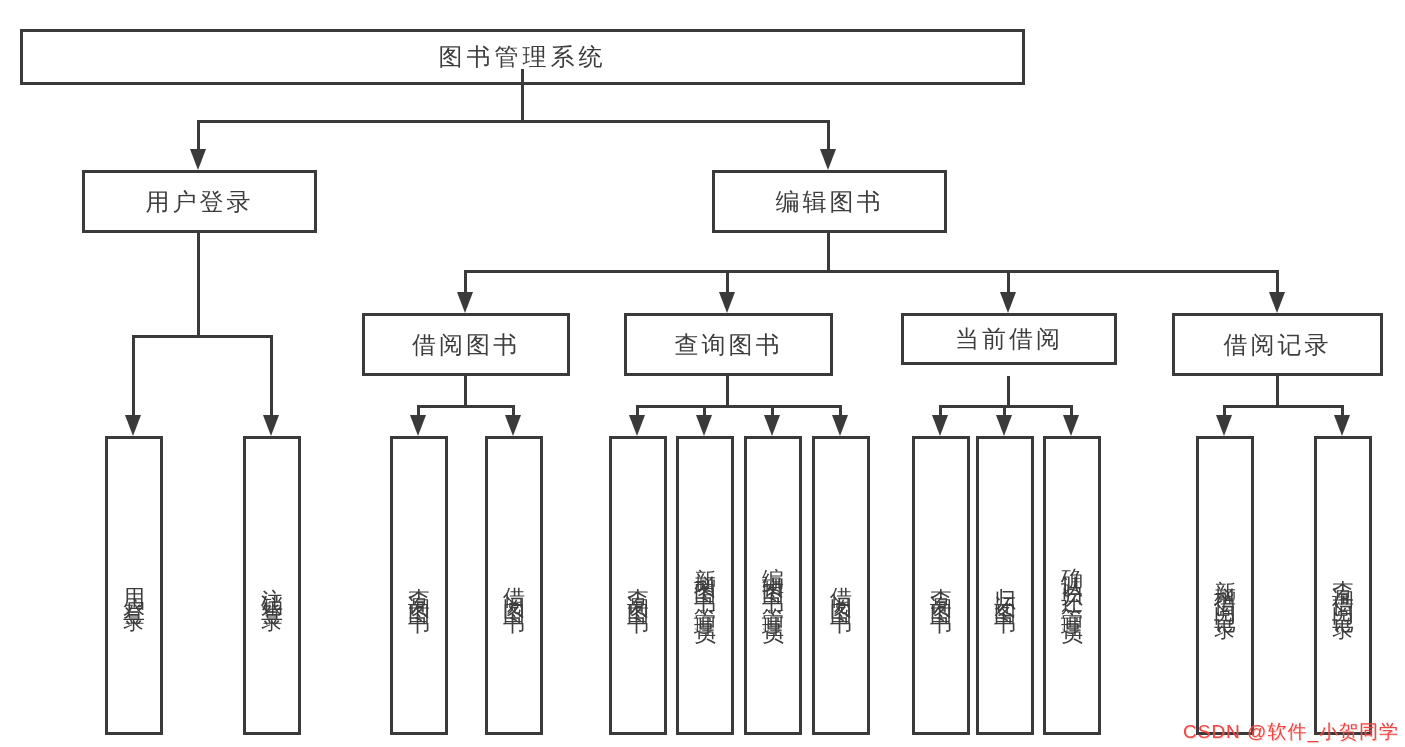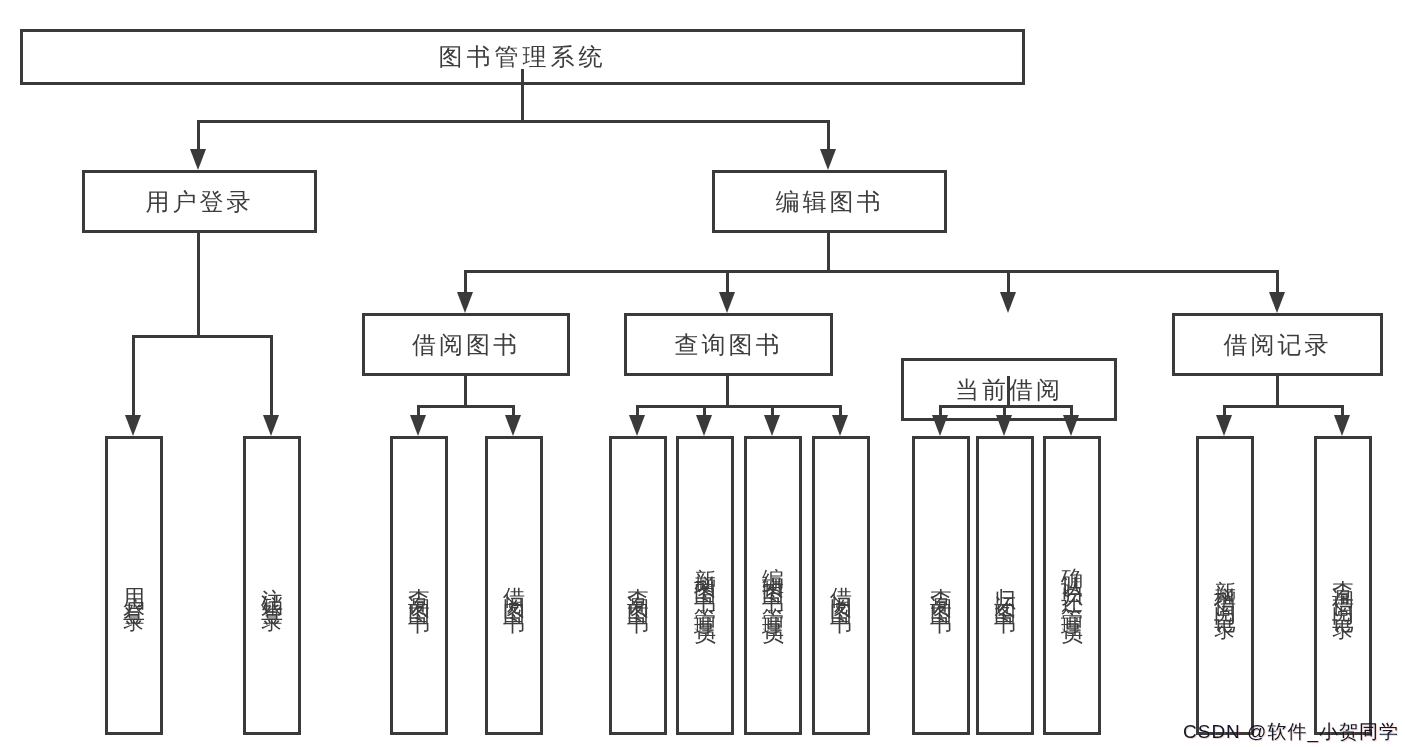--- a/index.html
+++ b/index.html
@@ -21,21 +21,21 @@
   .vl,.hl{position:absolute;background:#3a3a3a;}
   .vl{width:3px;}
   .hl{height:3px;}
   .ar{
     position:absolute;width:0;height:0;
     border-left:8px solid transparent;border-right:8px solid transparent;
     border-top:21px solid #3a3a3a;
   }
   .watermark{
     position:absolute;left:1183px;top:719px;font-size:19px;letter-spacing:1px;
-    color:#0f172a;white-space:nowrap;text-shadow:1px 1px 0 rgba(225,120,100,.30);
+    color:#ef4444;white-space:nowrap;text-shadow:1px 1px 0 rgba(225,120,100,.30);
   }
 </style>
 </head>
 <body>
 
 <div class="canvas">
 
   <div class="box title" style="left:20px;top:29px;width:1005px;height:56px;">
     <span class="hlabel">图书管理系统</span>
   </div>
@@ -46,21 +46,21 @@
   <div class="box" style="left:712px;top:170px;width:235px;height:63px;">
     <span class="hlabel">编辑图书</span>
   </div>
 
   <div class="box" style="left:362px;top:313px;width:208px;height:63px;">
     <span class="hlabel">借阅图书</span>
   </div>
   <div class="box" style="left:624px;top:313px;width:209px;height:63px;">
     <span class="hlabel">查询图书</span>
   </div>
-  <div class="box" style="left:901px;top:313px;width:216px;height:63px;margin-top:45px;">
+  <div class="box" style="left:901px;top:313px;width:216px;height:52px;">
     <span class="hlabel">当前借阅</span>
   </div>
   <div class="box" style="left:1172px;top:313px;width:211px;height:63px;">
     <span class="hlabel">借阅记录</span>
   </div>
 
   <div class="box" style="left:105px;top:436px;width:58px;height:299px;">
     <span class="vlabel">用户登录</span>
   </div>
   <div class="box" style="left:243px;top:436px;width:58px;height:299px;">

